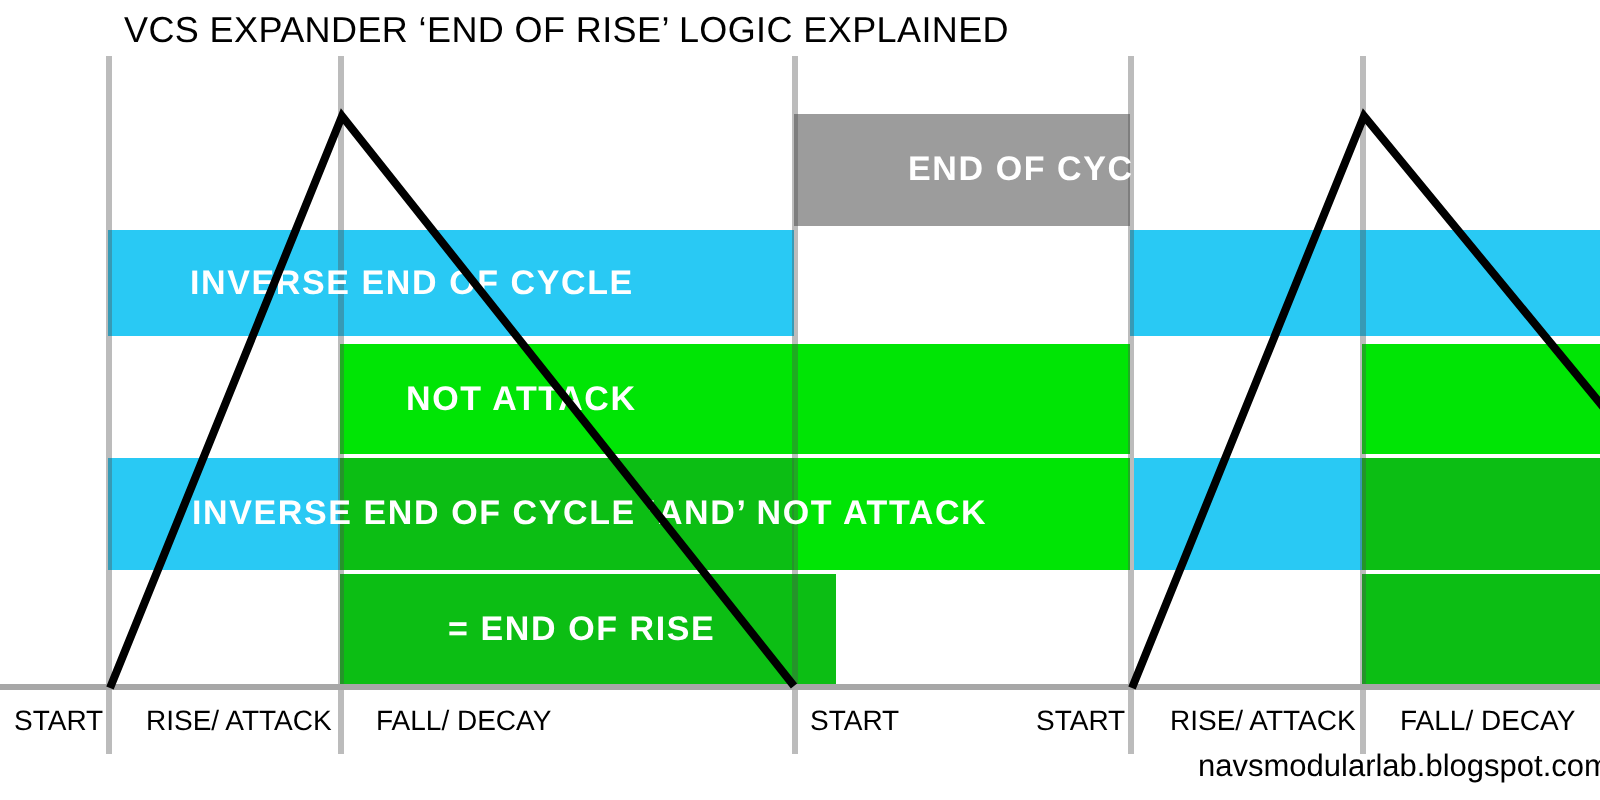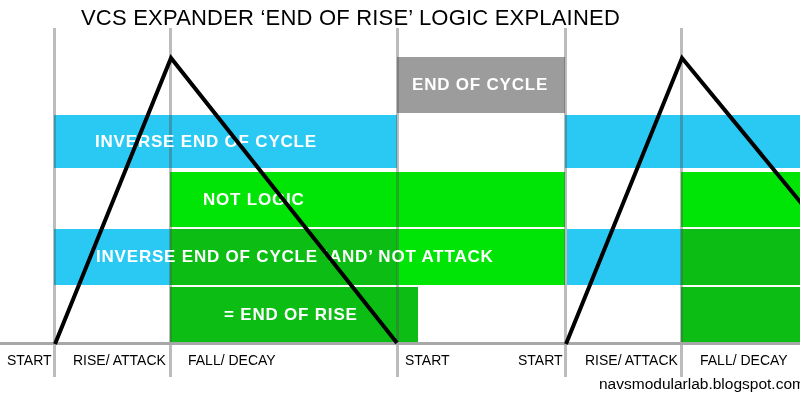--- a/index.html
+++ b/index.html
@@ -1,22 +1,22 @@
 <!DOCTYPE html>
 <html><head>
 <meta charset="utf-8">
 <style>
   html,body{margin:0;padding:0;background:#fff;}
   #canvas{
     position:relative;width:800px;height:400px;background:#ffffff;
     font-family:"Liberation Sans", sans-serif;overflow:hidden;
   }
   .title{
-    position:absolute;left:62px;top:5px;font-size:22px;color:#000;
-    letter-spacing:0.2px;white-space:nowrap;margin-left:19px;
+    position:absolute;left:62px;top:5px;font-size:18px;color:#000;
+    letter-spacing:0.2px;white-space:nowrap;
   }
   .vline{
     position:absolute;top:28px;height:349px;width:3px;
     background:rgba(80,80,80,0.38);
   }
   .baseline{
     position:absolute;left:0;top:342px;width:800px;height:3px;
     background:#a7a7a7;
   }
   .bar{
@@ -41,30 +41,30 @@
   svg.wave{position:absolute;left:0;top:0;z-index:4;pointer-events:none;}
 </style>
 </head>
 <body>
 
 <div id="canvas">
 
   <div class="title">VCS EXPANDER ‘END OF RISE’ LOGIC EXPLAINED</div>
 
   <div class="bar" style="left: 397px; top: 57px; width: 168px; height: 56px; background: rgb(156, 156, 156);">
-    <span class="bar-label" style="padding-left:15px;">END OF CYCLE</span>
+    <span class="bar-label" style="padding-left:15px;margin-left:42px;">END OF CYCLE</span>
   </div>
 
   <div class="bar" style="left: 54px; top: 115px; width: 343px; height: 53px; background: rgb(41, 201, 244);">
     <span class="bar-label" style="padding-left:41px;">INVERSE END OF CYCLE</span>
   </div>
   <div class="bar" style="left: 565px; top: 115px; width: 235px; height: 53px; background: rgb(41, 201, 244);"></div>
 
   <div class="bar" style="left: 170px; top: 172px; width: 395px; height: 55px; background: rgb(0, 229, 5);">
-    <span class="bar-label" style="padding-left:33px;">NOT LOGIC</span>
+    <span class="bar-label" style="padding-left:33px;">NOT ATTACK</span>
   </div>
   <div class="bar" style="left: 681px; top: 172px; width: 119px; height: 55px; background: rgb(0, 229, 5);"></div>
 
   <div class="bar" style="left: 54px; top: 229px; width: 116px; height: 56px; background: rgb(41, 201, 244);"></div>
   <div class="bar" style="left: 170px; top: 229px; width: 227px; height: 56px; background: rgb(12, 190, 20);"></div>
   <div class="bar" style="left: 397px; top: 229px; width: 168px; height: 56px; background: rgb(0, 229, 5);"></div>
   <div class="bar" style="left: 567px; top: 229px; width: 114px; height: 56px; background: rgb(41, 201, 244);"></div>
   <div class="bar" style="left: 681px; top: 229px; width: 119px; height: 56px; background: rgb(12, 190, 20);"></div>
 
   <div class="bar" style="left: 170px; top: 287px; width: 227px; height: 55px; background: rgb(12, 190, 20); padding-left: 21px;">

